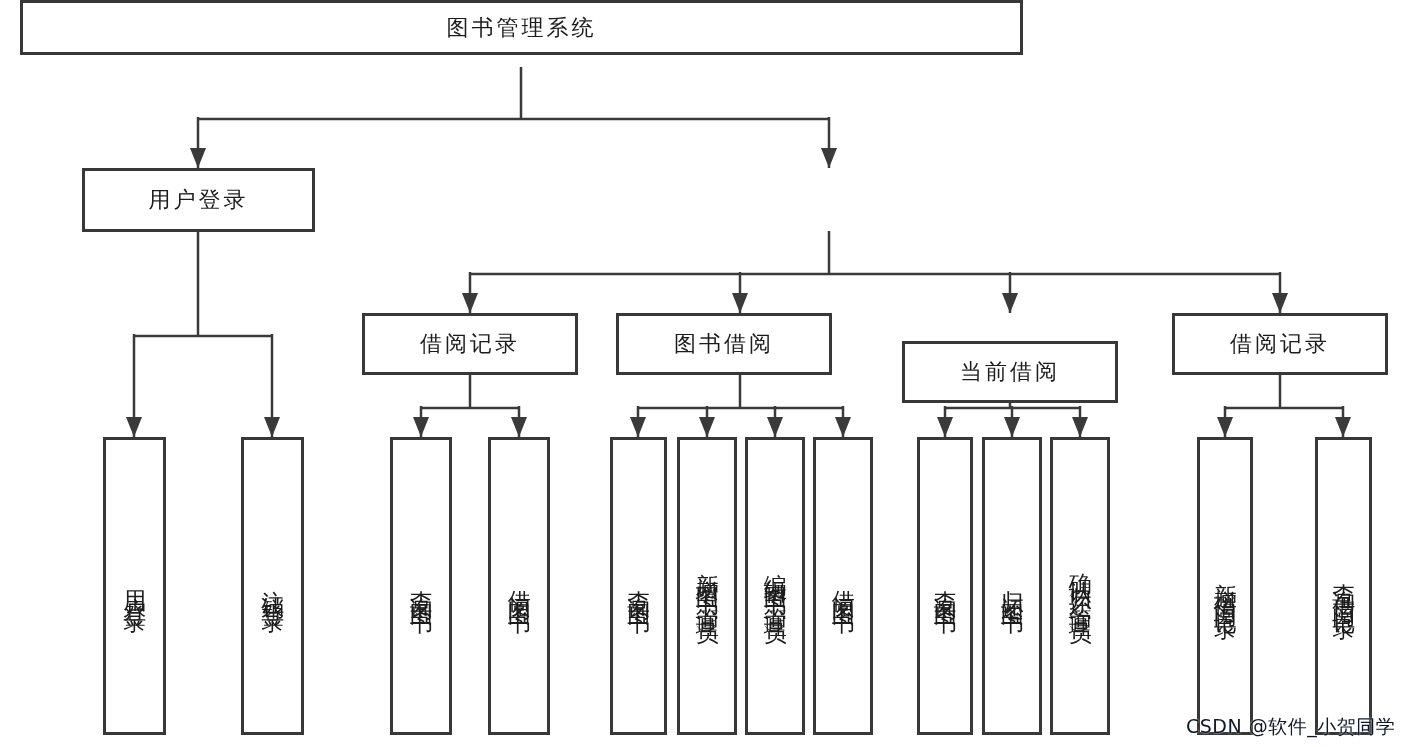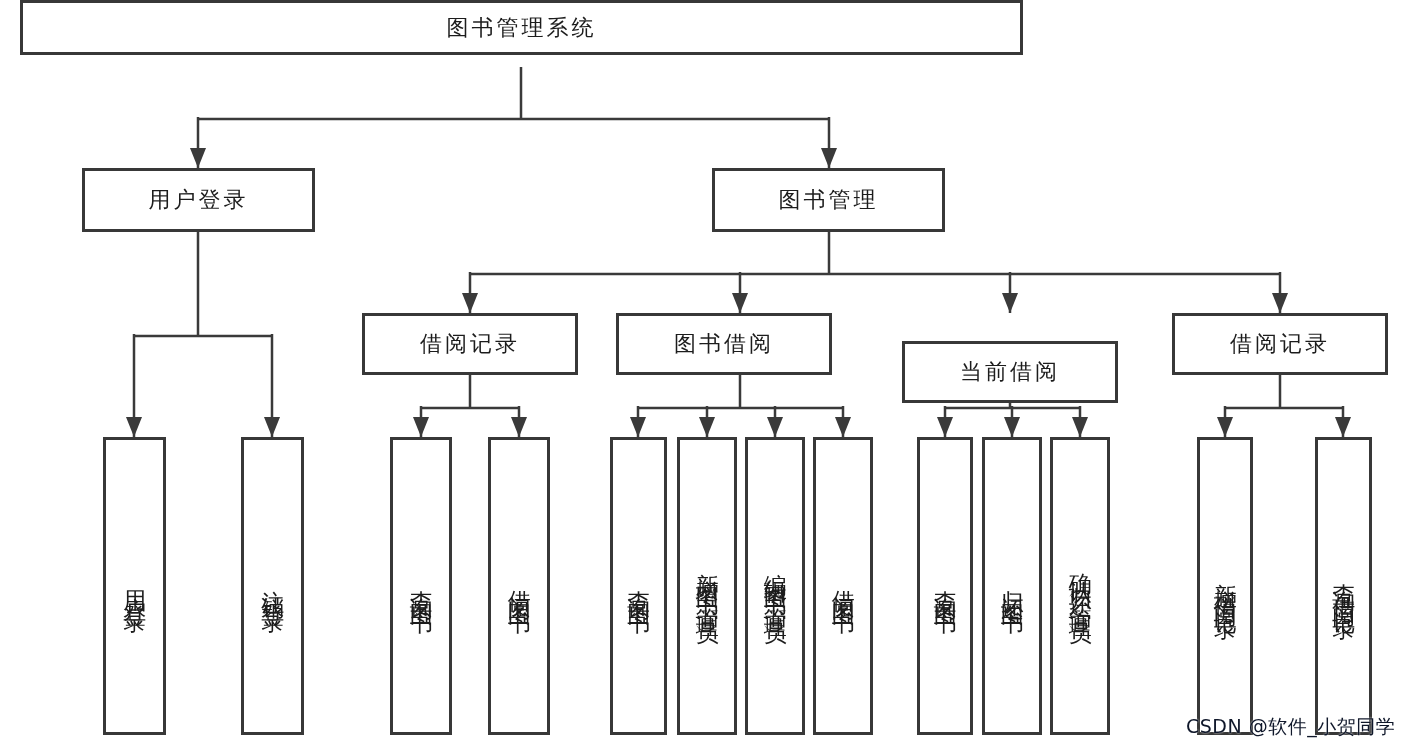--- a/index.html
+++ b/index.html
@@ -126,23 +126,20 @@
     </g>
   </svg>
 
   <div class="node root">
     <span class="hlabel">图书管理系统</span>
   </div>
 
   <div class="node l2a">
     <span class="hlabel">用户登录</span>
   </div>
-  <div class="node l2b">
-    <span class="hlabel">图书管理</span>
-  </div>
 
   <div class="node l3 l3a">
     <span class="hlabel">借阅记录</span>
   </div>
   <div class="node l3 l3b">
     <span class="hlabel">图书借阅</span>
   </div>
   <div class="node l3 l3c">
     <span class="hlabel">当前借阅</span>
   </div>

